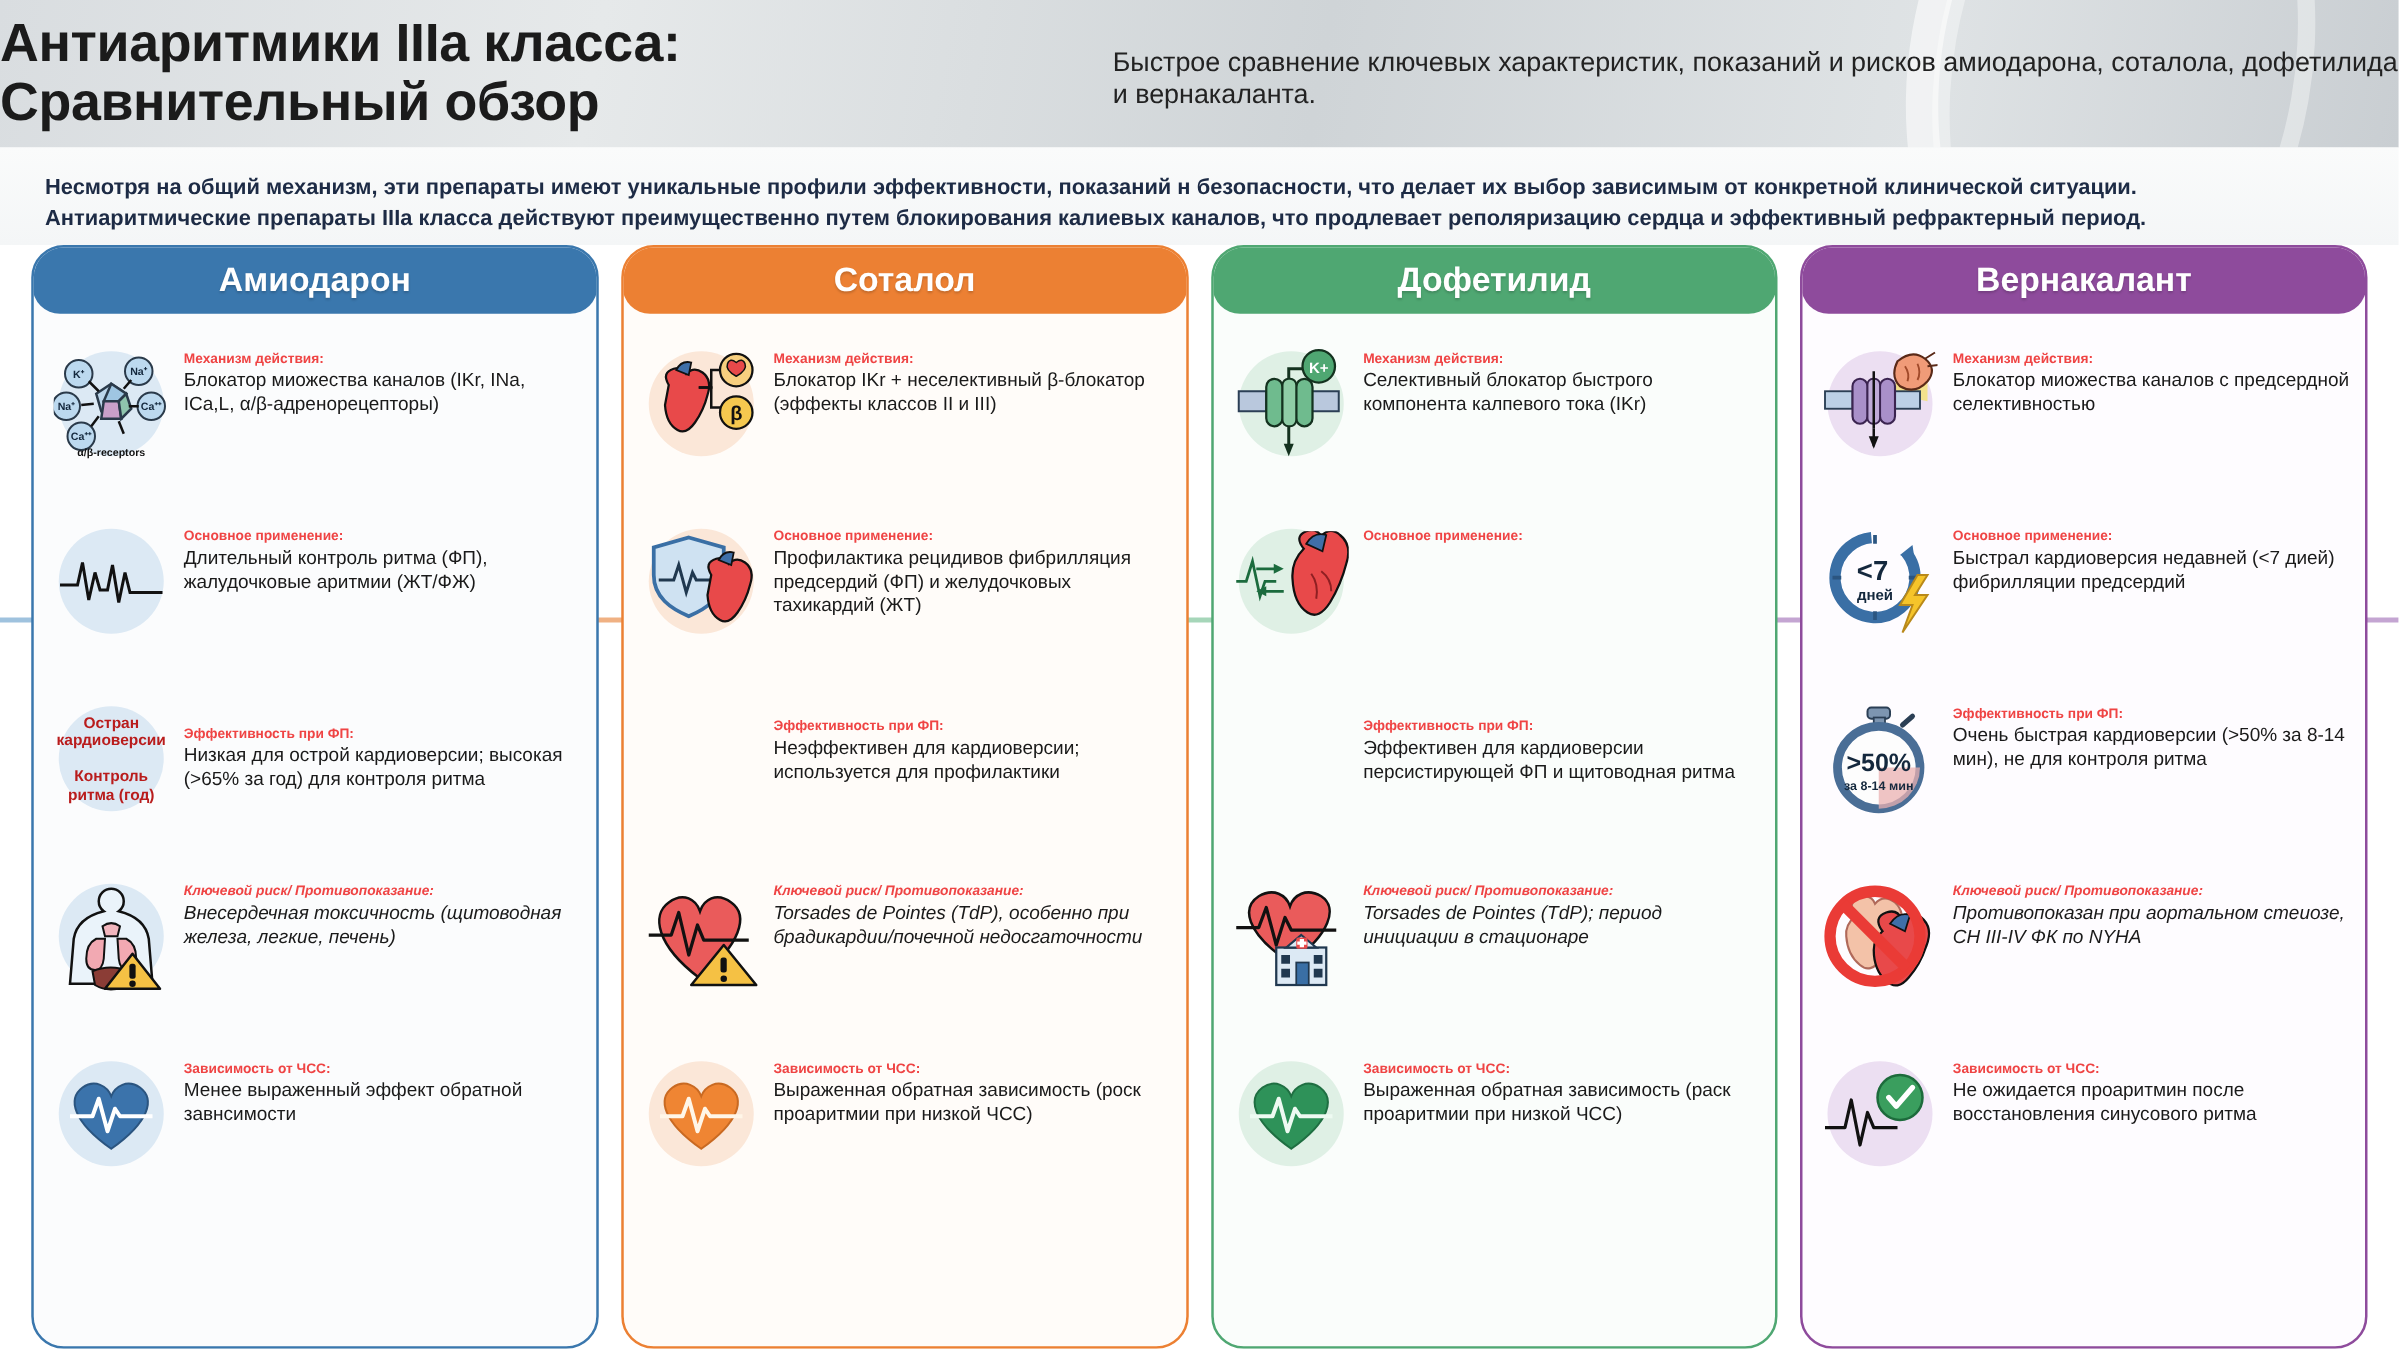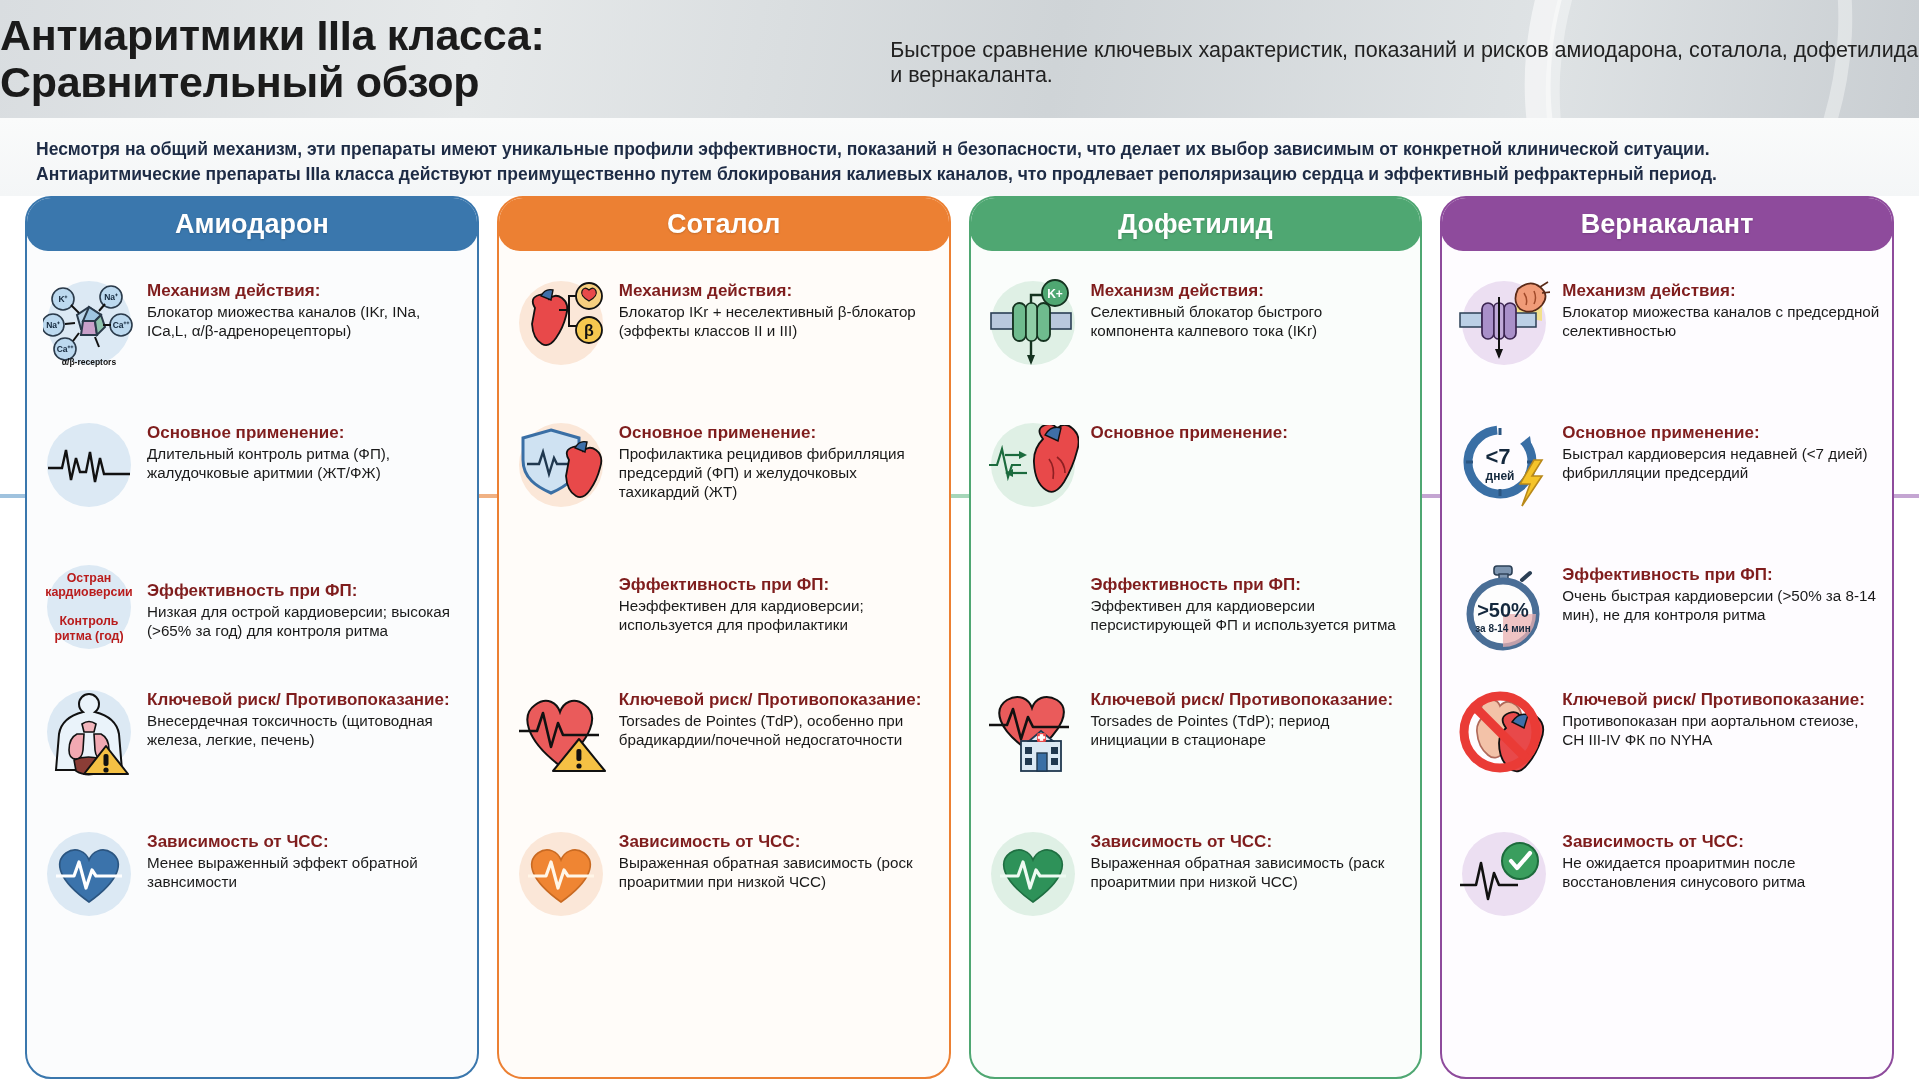--- a/index.html
+++ b/index.html
@@ -100,28 +100,28 @@
     display: flex; align-items: center; justify-content: center;
     position: relative;
   }
   .row .ico .disc {
     position: absolute; left: 6px; top: 6px;
     width: 84px; height: 84px; border-radius: 50%;
     background: var(--disc);
   }
   .row .ico svg, .row .ico .badge-txt { position: relative; z-index: 2; }
   .row .txt { padding-left: 10px; padding-top: 6px; }
-  .row .txt b { display: block; font-size: 17px; color: #7f1d1d; font-weight: 700; line-height: 1.2; }
+  .row .txt b { display: block; font-size: 11px; color: #ef4444; font-weight: 700; line-height: 1.2; }
   .row .txt span { display: block; font-size: 15.2px; color: #1a1a1a; line-height: 1.25; margin-top: 1px; }
 
   
   .r0 { margin-top: 10px; }
   .r1 { margin-top: 44px; }
   .r2 { margin-top: 44px; }
-  .r3 { margin-top: 27px; }
+  .r3 { margin-top: 44px; font-style: italic; }
   .r4 { margin-top: 44px; }
 
   .badge-txt {
     font-size: 12.4px; font-weight: 700; color: #b91c1c;
     text-align: center; line-height: 1.18; width: 94px;
   }
 
   
   .c-amio { --c:#3a77ad; --bg:#fbfcfd; --disc:#dce9f4; }
   .c-sota { --c:#ec8033; --bg:#fffcf9; --disc:#fbe7d8; }
@@ -395,21 +395,21 @@
           </div>
           <div class="txt">
             <b>Основное применение:</b>
           </div>
         </div>
 
         <div class="row r2">
           <div class="ico"></div>
           <div class="txt" style="padding-top:16px">
             <b>Эффективность при ФП:</b>
-            <span>Эффективен для кардиоверсии персистирующей ФП и используется ритма</span>
+            <span>Эффективен для кардиоверсии персистирующей ФП и щитоводная ритма</span>
           </div>
         </div>
 
         <div class="row r3">
           <div class="ico">
             <svg width="92" height="86" viewBox="0 0 92 86">
               <path d="M42 62 C10 40 6 20 20 11 C32 4 42 10 45 19 C48 10 58 4 70 11 C84 20 76 42 48 62z" fill="#ea5b5b" stroke="#111" stroke-width="2"></path>
               <path d="M2 36 H20 l6 -16 l8 30 l7 -22 l5 10 H82" fill="none" stroke="#111" stroke-width="2.6" stroke-linejoin="round"></path>
               <rect x="34" y="52" width="40" height="30" fill="#dce9f4" stroke="#20384f" stroke-width="1.8"></rect>
               <polygon points="54,42 66,52 42,52" fill="#dce9f4" stroke="#20384f" stroke-width="1.8"></polygon>

